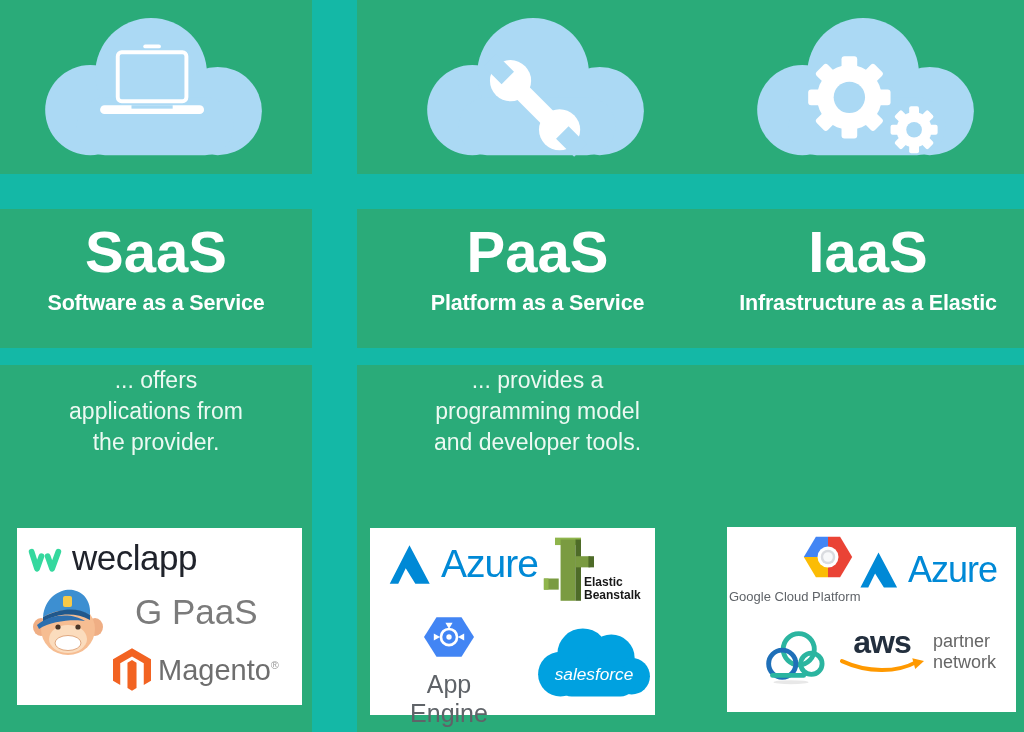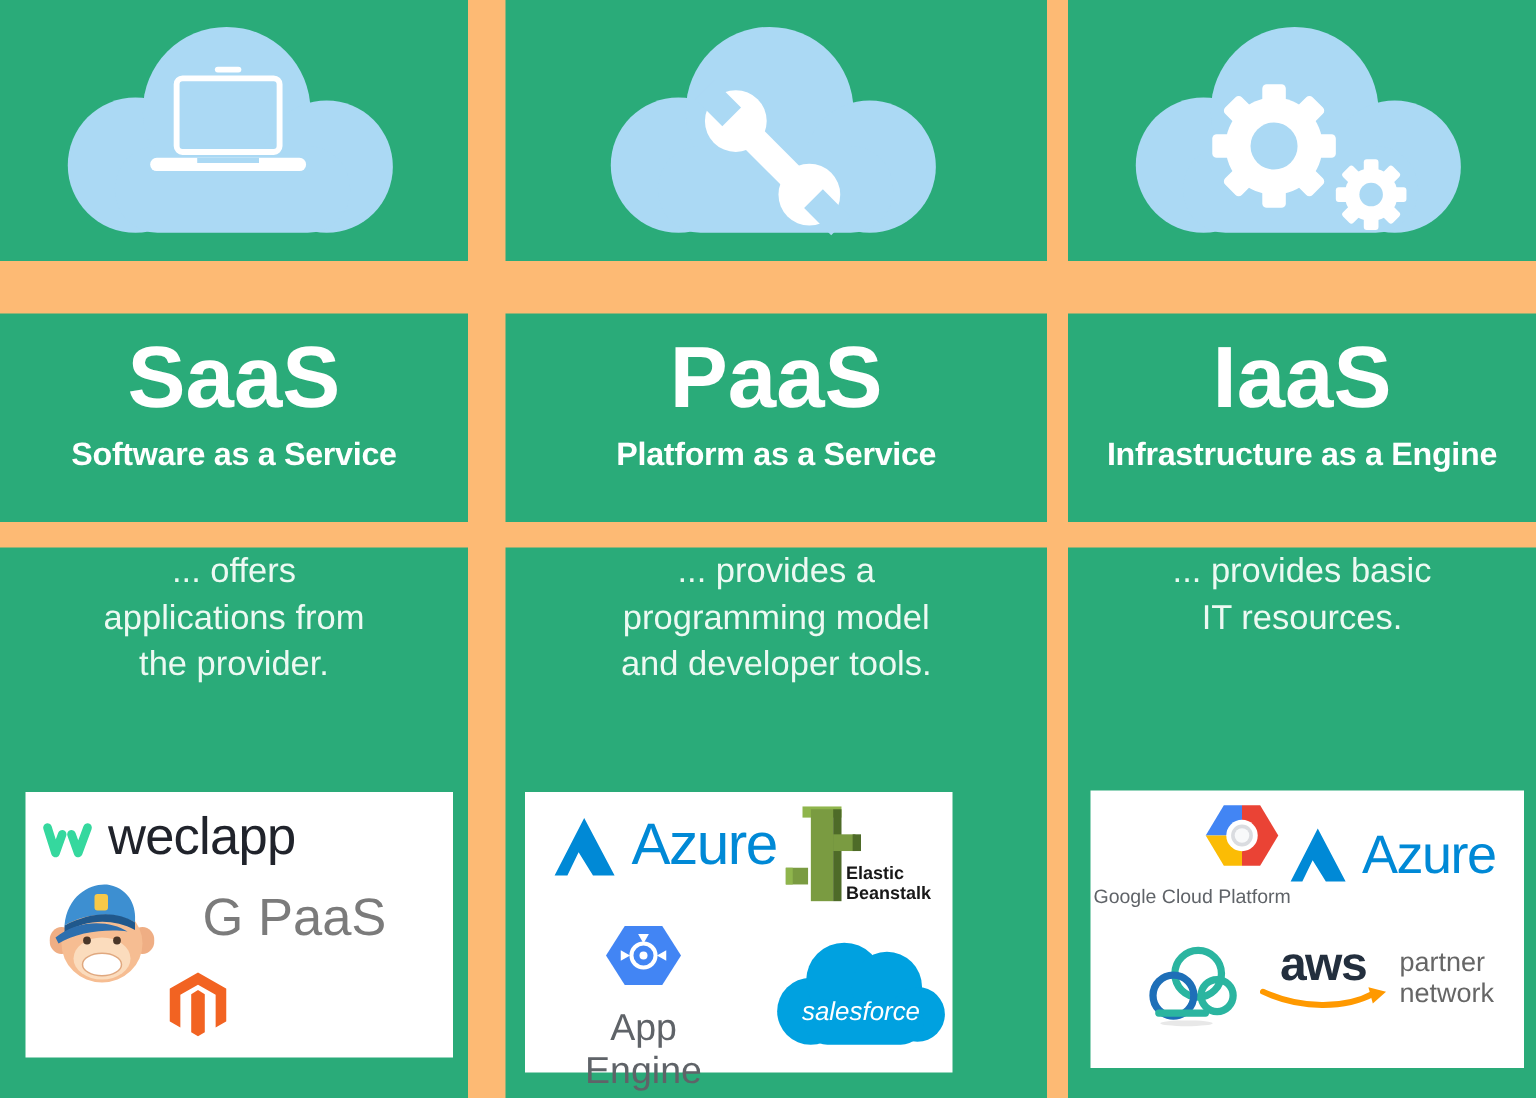--- a/index.html
+++ b/index.html
@@ -1,20 +1,20 @@
 <!DOCTYPE html>
 <html><head>
 <meta charset="utf-8">
 <style>
   html,body{margin:0;padding:0;background:#4a7452;}
-  .canvas{position:relative;width:1024px;height:732px;background:#fdba74;
+  .canvas{position:relative;width:1024px;height:732px;background:#14b8a6;
           font-family:"Liberation Sans",sans-serif;overflow:hidden;}
   .panel{position:absolute;background:#2aab79;}
   
-  .c0{left:0;width:312px}.c1{left:337px;width:361px}.c2{left:712px;width:312px}
+  .c0{left:0;width:312px}.c1{left:357px;width:361px}.c2{left:712px;width:312px}
   
   .r-icon{top:0;height:174px;display:flex;align-items:center;justify-content:center}
   .r-title{top:209px;height:139px;text-align:center;color:#fff}
   .r-body{top:365px;height:367px}
   .cloud{width:252px;height:152px;margin-top:8px}
   .title{font-size:58px;font-weight:700;margin-top:12px;line-height:62px}
   .subtitle{font-size:21.5px;font-weight:700;margin-top:8px;letter-spacing:-0.2px}
   .desc{color:#ecf9f2;font-size:23px;line-height:31px;text-align:center;
         white-space:pre-line;font-weight:400}
   .whitebox{position:absolute;background:#ffffff}
@@ -130,21 +130,21 @@
   <div class="panel c0 r-title">
     <div class="title">SaaS</div>
     <div class="subtitle">Software as a Service</div>
   </div>
   <div class="panel c1 r-title">
     <div class="title">PaaS</div>
     <div class="subtitle">Platform as a Service</div>
   </div>
   <div class="panel c2 r-title">
     <div class="title">IaaS</div>
-    <div class="subtitle">Infrastructure as a Engine</div>
+    <div class="subtitle">Infrastructure as a Elastic</div>
   </div>
 
   <div class="panel c0 r-body">
     <div class="desc">... offers
 applications from
 the provider.</div>
     <div class="whitebox wb-saas">
       <div class="logo weclapp">
         <svg width="36" height="32" viewBox="0 0 40 36">
           <g stroke="#35d89e" stroke-width="6.5" fill="none" stroke-linecap="round" stroke-linejoin="round">
@@ -168,20 +168,21 @@
         <rect x="30" y="17" width="9" height="11" rx="2" fill="#f7c948"></rect>
       </svg>
       <div class="logo gsuite">G PaaS</div>
       <div class="logo magento">
         <svg width="38" height="44" viewBox="0 0 42 48">
           <g fill="#f26322">
             <polygon points="21,0 42,12 42,36 34,40.5 34,16.5 21,9 8,16.5 8,40.5 0,36 0,12"></polygon>
             <polygon points="21,13 26,16 26,44 21,47 16,44 16,16"></polygon>
           </g>
         </svg>
+        <span class="magento-text"><span>Magento</span><span class="magento-reg">®</span></span>
       </div>
     </div>
   </div>
 
   <div class="panel c1 r-body">
     <div class="desc">... provides a
 programming model
 and developer tools.</div>
     <div class="whitebox wb-paas">
       <div class="logo azure-row azure-a">
@@ -221,22 +222,20 @@
           <circle cx="78" cy="36" r="23"></circle>
             <circle cx="98" cy="54" r="18"></circle>
           <rect x="24" y="44" width="78" height="30" rx="15"></rect>
         </g>
         <text x="61" y="58" text-anchor="middle" fill="#ffffff" font-style="italic" font-weight="500" font-size="17" font-family="Liberation Sans, sans-serif">salesforce</text>
       </svg>
     </div>
   </div>
 
   <div class="panel c2 r-body">
-    <div class="desc">... provides basic
-IT resources.</div>
     <div class="whitebox wb-iaas">
       <div class="logo gcp">
         <svg width="50" height="44" viewBox="0 0 62 54">
           <polygon points="31,2 46,2 61,27 46,52 31,52" fill="#ea4335"></polygon>
           <polygon points="16,2 31,2 31,27 1,27" fill="#4285f4"></polygon>
           <polygon points="1,27 31,27 31,52 16,52" fill="#fbbc05"></polygon>
           <circle cx="31" cy="27" r="13" fill="#ffffff"></circle>
           <circle cx="31" cy="27" r="9" fill="#dadce0"></circle>
           <circle cx="31" cy="27" r="6" fill="#f8f9fa"></circle>
         </svg>

